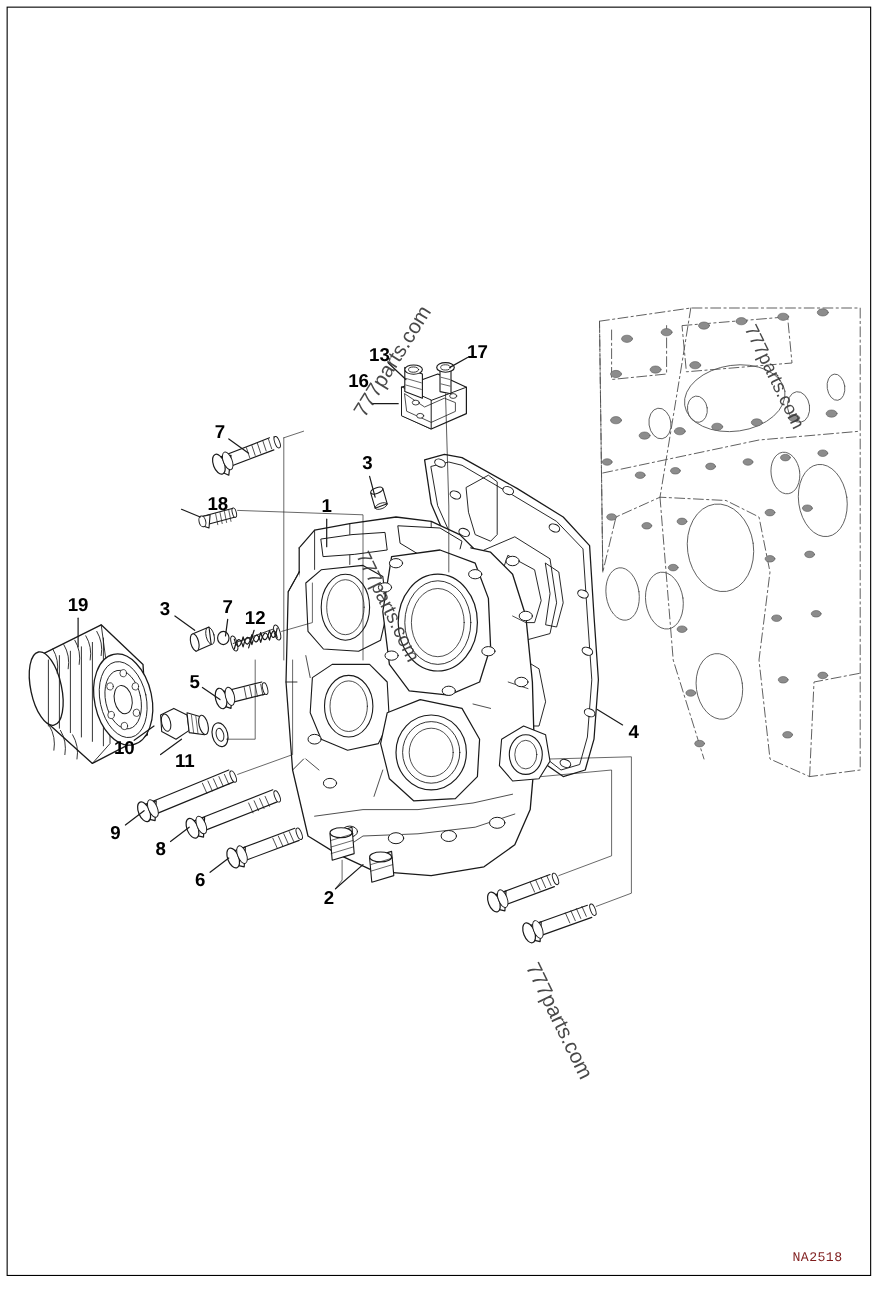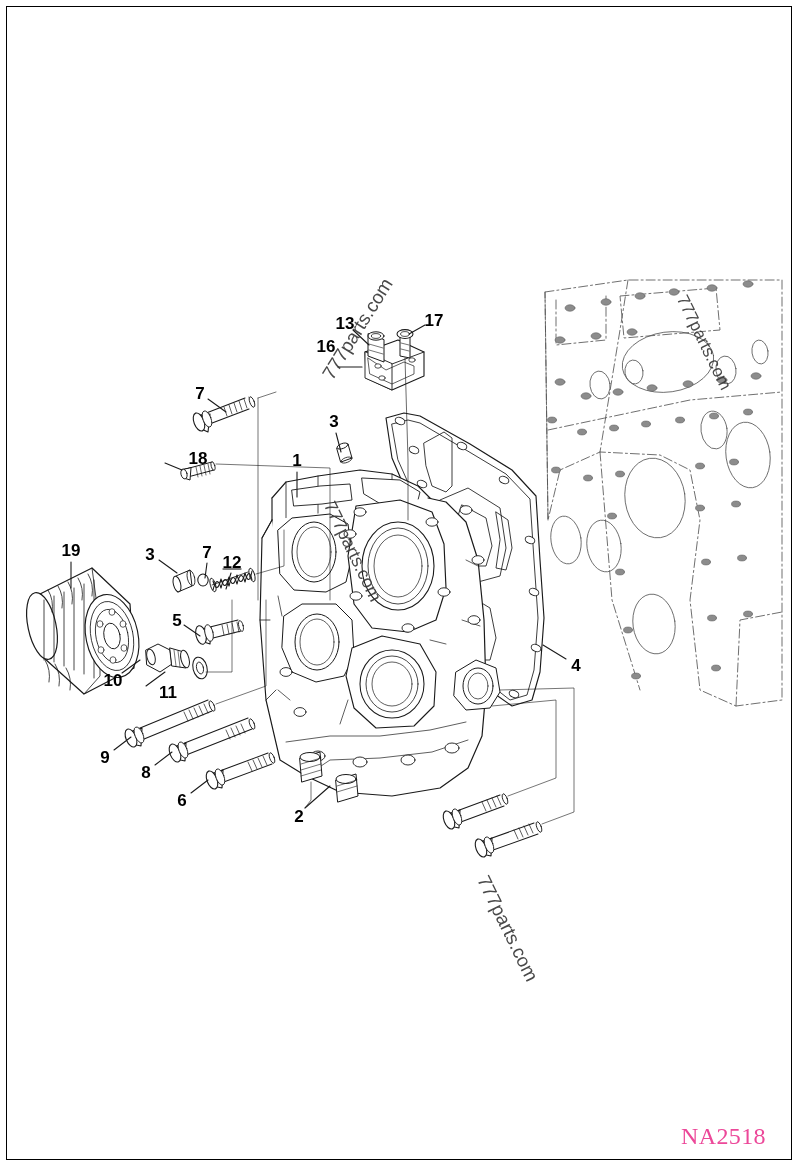--- a/index.html
+++ b/index.html
@@ -41,23 +41,23 @@
     font-size: 17px;
     color: #000000;
     line-height: 1;
     white-space: nowrap;
     transform: translate(-50%, -50%);
   }
   #sheet-code {
     position: absolute;
     right: 34px;
     bottom: 22px;
-    font-family: Liberation Serif, serif;
-    font-size: 24px;
-    color: #ec4899;
+    font-family: Liberation Mono, monospace;
+    font-size: 12px;
+    color: #7f1d1d;
     letter-spacing: 0.4px;
   }
   .watermark {
     position: absolute;
     font-family: "Liberation Sans", sans-serif;
     font-size: 19px;
     color: #3a3a3a;
     white-space: nowrap;
     opacity: 0.92;
     transform-origin: 0 0;
@@ -508,21 +508,21 @@
       <div class="callout-label" style="left: 299px; top: 816px;">2</div>
       <div class="callout-label" style="left: 334px; top: 421px;">3</div>
       <div class="callout-label" style="left: 576px; top: 665px;">4</div>
       <div class="callout-label" style="left: 177px; top: 620px;">5</div>
       <div class="callout-label" style="left: 182px; top: 800px;">6</div>
       <div class="callout-label" style="left: 200px; top: 393px;">7</div>
       <div class="callout-label" style="left: 146px; top: 772px;">8</div>
       <div class="callout-label" style="left: 105px; top: 757px;">9</div>
       <div class="callout-label" style="left: 113px; top: 680px;">10</div>
       <div class="callout-label" style="left: 136px; top: 692px; margin-left: 32px;">11</div>
-      <div class="callout-label" style="left: 232px; top: 562px; text-decoration: underline;">12</div>
+      <div class="callout-label" style="left: 232px; top: 562px;">12</div>
       <div class="callout-label" style="left: 150px; top: 554px;">3</div>
       <div class="callout-label" style="left: 207px; top: 552px;">7</div>
       <div class="callout-label" style="left: 345px; top: 323px;">13</div>
       <div class="callout-label" style="left: 326px; top: 346px;">16</div>
       <div class="callout-label" style="left: 434px; top: 320px;">17</div>
       <div class="callout-label" style="left: 155px; top: 458px; margin-left: 43px;">18</div>
       <div class="callout-label" style="left: 71px; top: 550px;">19</div>
     </div>
 
   <div id="watermark-layer">

